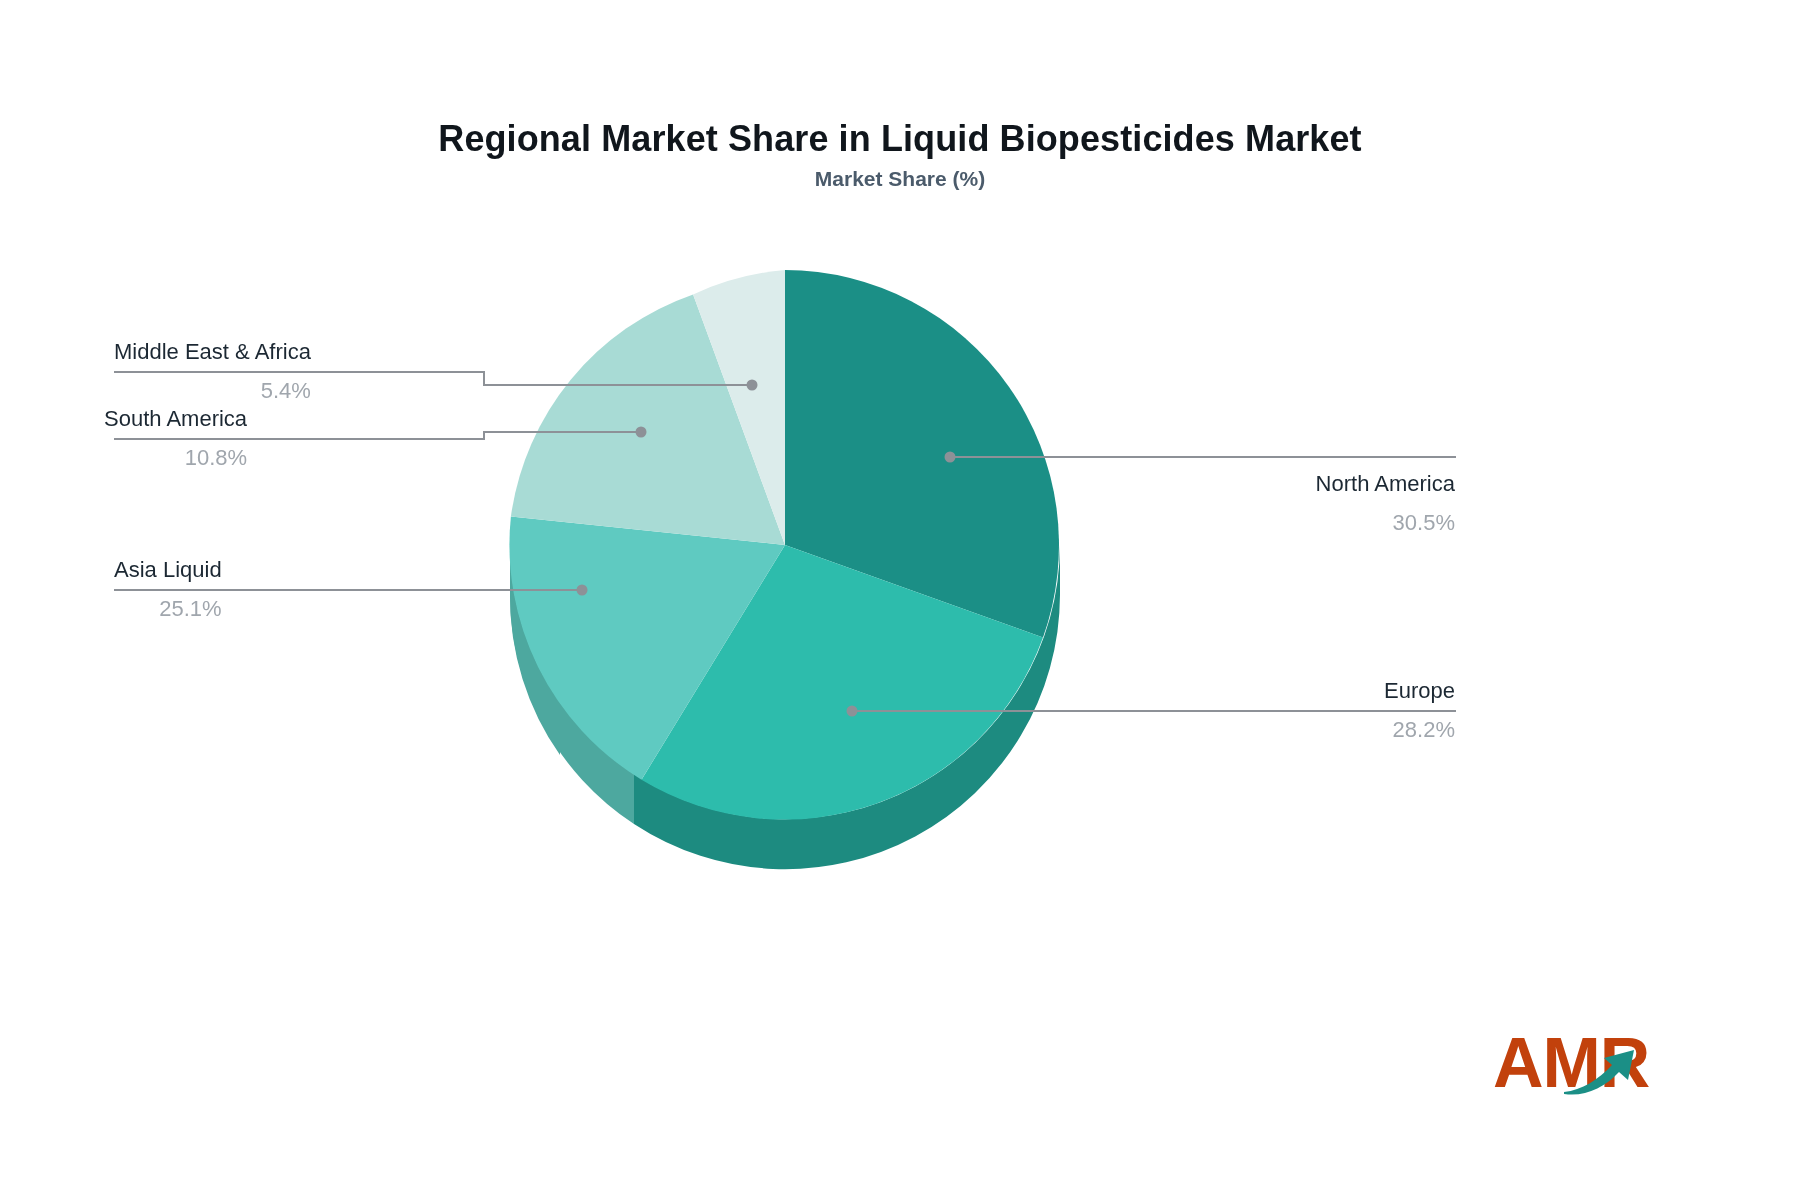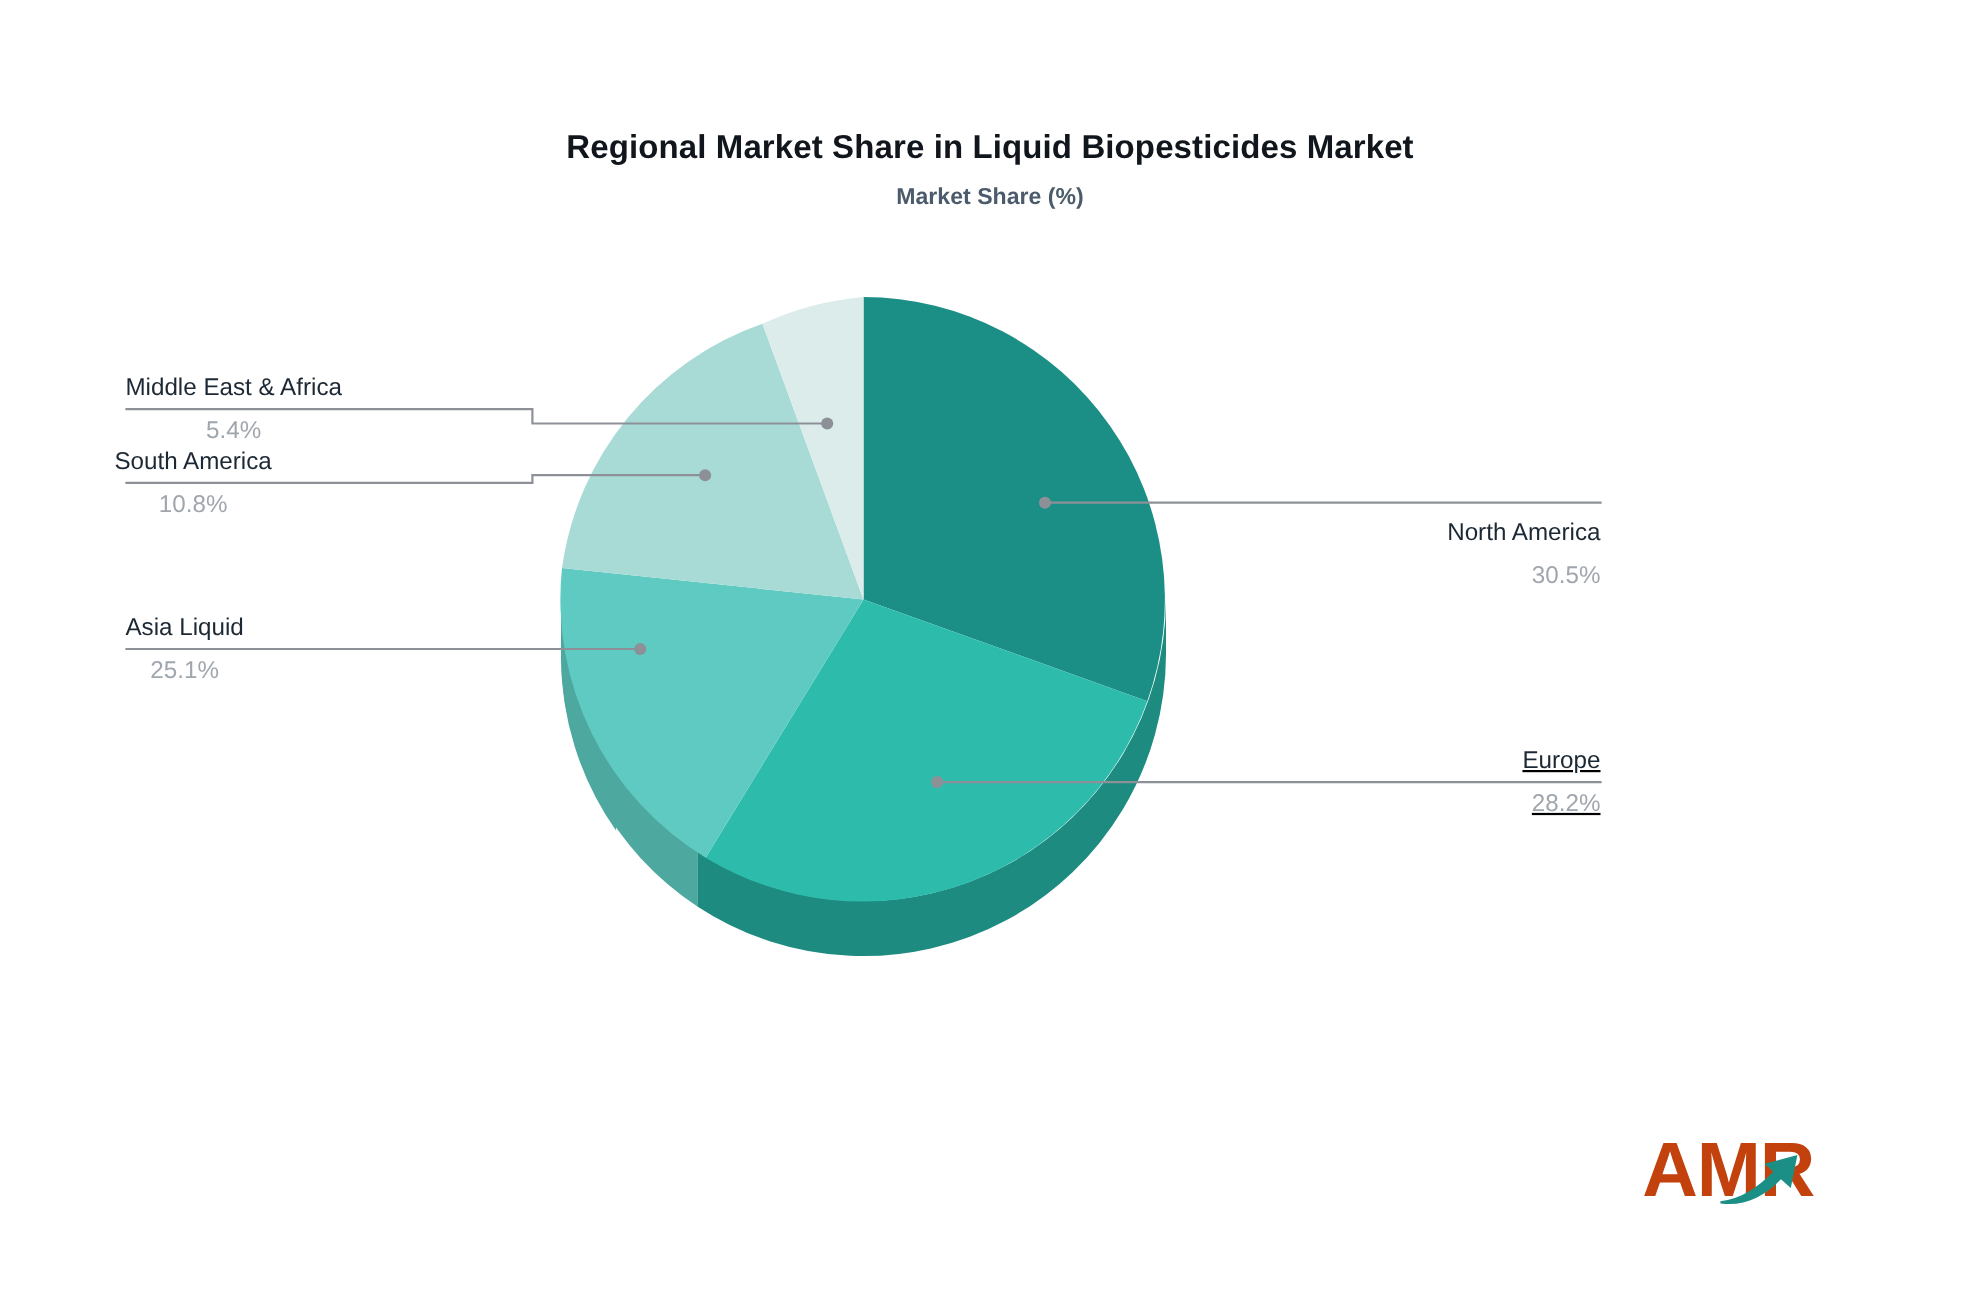--- a/index.html
+++ b/index.html
@@ -21,21 +21,21 @@
     inset: 0;
   }
 
   
   .chart-title {
     position: absolute;
     top: 118px;
     left: 0;
     width: 1800px;
     text-align: center;
-    font-size: 30px;
+    font-size: 36px;
     font-weight: bold;
     color: #10161c;
     letter-spacing: 0.1px;
   }
   .chart-subtitle {
     position: absolute;
     top: 167px;
     left: 0;
     width: 1800px;
     text-align: center;
@@ -65,21 +65,21 @@
     color: #1c2833;
     font-size: 22px;
     padding-bottom: 9px;
   }
   .callout .cl-value {
     display: block;
     color: #a0a6ad;
     font-size: 22px;
     padding-top: 8px;
   }
-  .callout.left  { text-align: center;  }
+  .callout.left  { text-align: right;  }
   .callout.right { text-align: right; }
 
   
   #amr-logo {
     position: absolute;
     left: 1478px;
     top: 1032px;
     width: 180px;
     height: 76px;
   }
@@ -164,21 +164,21 @@
   <div class="callout left" style="left:114px; top:559px;">
     <span class="cl-name">Asia Liquid</span>
     <span class="cl-value">25.1%</span>
   </div>
 
   <div class="callout right" style="right:345px; top:426px;margin-top:47px;">
     <span class="cl-name">North America</span>
     <span class="cl-value">30.5%</span>
   </div>
 
-  <div class="callout right" style="right:345px; top:680px;text-decoration:underline;">
+  <div class="callout right" style="right:345px; top:680px;">
     <span class="cl-name">Europe</span>
     <span class="cl-value">28.2%</span>
   </div>
 
   <div id="amr-logo">
     <div class="amr-text">AMR</div>
     <svg width="180" height="76" viewBox="0 0 180 76" style="position:absolute; left:0; top:0;">
       <path d="M 86 60 C 104 58 120 48 134 33 L 126 26 L 156 18 L 150 48 L 141 40 C 126 56 107 65 86 62 Z" fill="#1b8f86"></path>
     </svg>
   </div>

